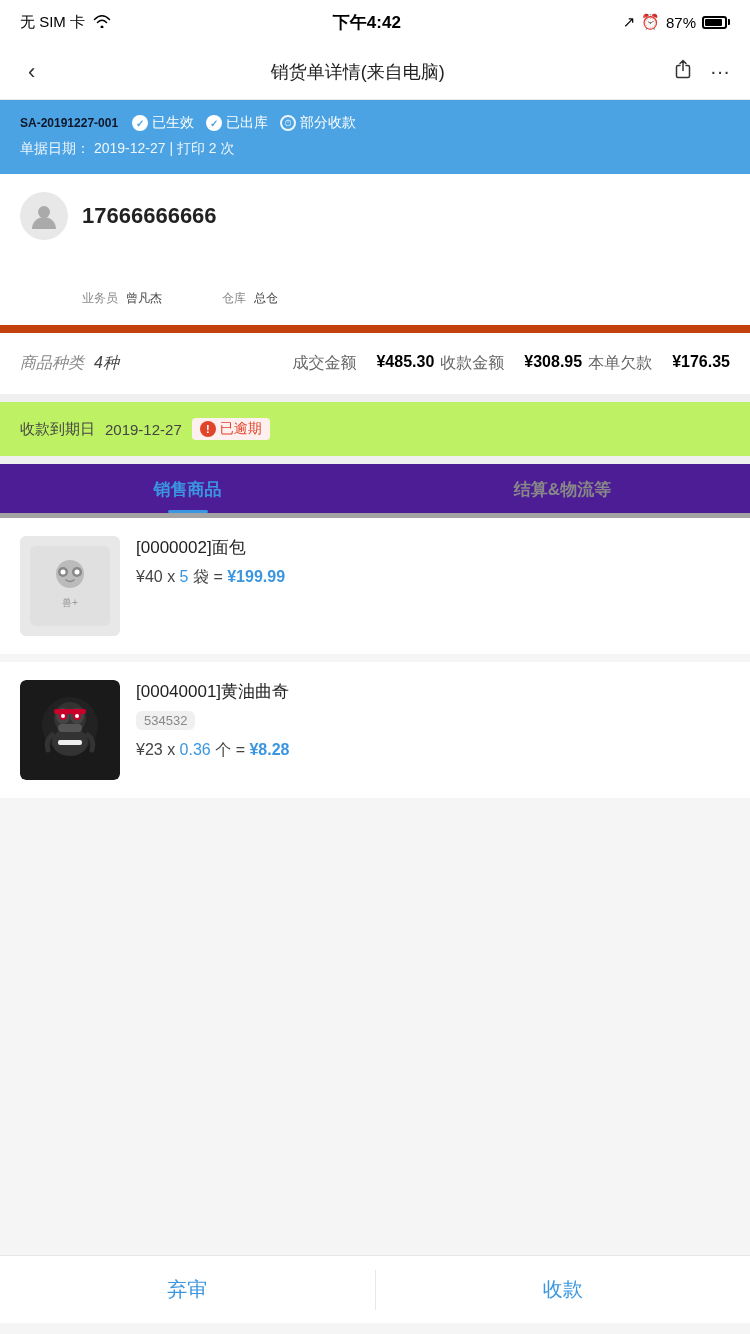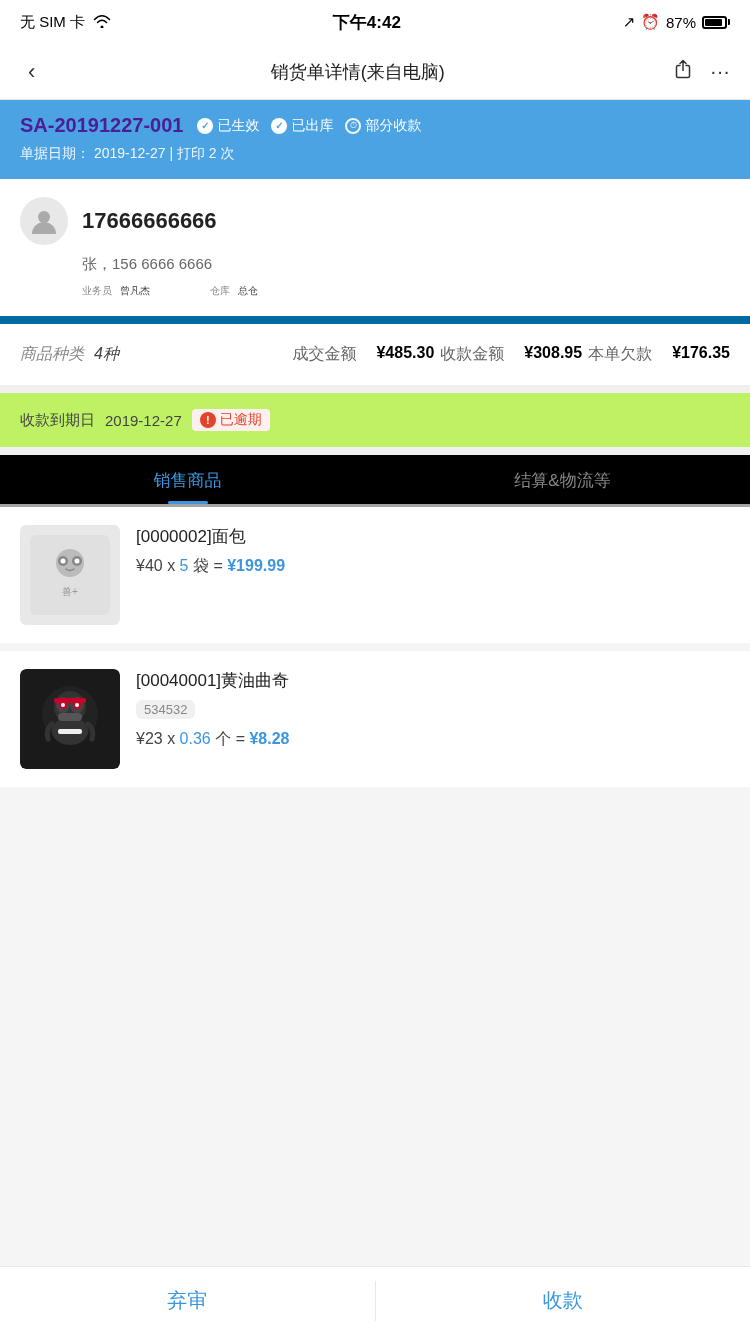--- a/index.html
+++ b/index.html
@@ -79,23 +79,23 @@
       padding: 14px 20px 16px;
       color: #fff;
     }
     .order-header-top {
       display: flex;
       align-items: center;
       gap: 14px;
       margin-bottom: 8px;
     }
     .order-id {
-      font-size: 20px;
+      font-size: 12px;
       font-weight: 700;
-      color: #4c1d95;
+      color: #0f172a;
     }
     .order-badges {
       display: flex;
       gap: 12px;
       align-items: center;
     }
     .badge {
       display: flex;
       align-items: center;
       gap: 4px;
@@ -120,21 +120,21 @@
     }
     .order-meta {
       font-size: 14px;
       color: rgba(255,255,255,0.9);
     }
 
     
     .customer-card {
       background: #fff;
       padding: 18px 20px;
-      border-bottom: 8px solid #0369a1;
+      border-bottom: 8px solid #c2410c;
     }
     .customer-top {
       display: flex;
       align-items: center;
       gap: 14px;
       margin-bottom: 10px;
     }
     .avatar {
       width: 48px; height: 48px;
       border-radius: 50%;
@@ -157,22 +157,23 @@
     }
     .customer-details {
       display: flex;
       gap: 60px;
       padding-left: 62px;
     }
     .customer-detail-item {
       display: flex;
       align-items: center;
       gap: 8px;
-      font-size: 10px;
+      font-size: 12px;
       color: #444;
+      margin-top: 40px;
     }
     .detail-label { color: #888; }
 
     
     .summary-card {
       background: #fff;
       padding: 20px;
       border-bottom: 8px solid #f0f0f0;
     }
     .summary-row {
@@ -230,23 +231,24 @@
       background: #e0442a;
       border-radius: 50%;
       color: #fff;
       font-size: 11px;
       font-weight: 700;
       display: flex; align-items: center; justify-content: center;
     }
 
     
     .tabs-bar {
-      background: #000000;
-      display: flex;
-      border-bottom: 3px solid #a3a3a3;
+      background: #4c1d95;
+      display: flex;
+      border-bottom: 5px solid #a3a3a3;
+      font-weight: bold;
     }
     .tab-item {
       flex: 1;
       text-align: center;
       padding: 14px 0 12px;
       font-size: 17px;
       color: #888;
       position: relative;
       cursor: pointer;
     }
@@ -309,21 +311,21 @@
     .product-price-row {
       font-size: 16px;
       color: #444;
     }
     .price-qty { color: #3a96e0; }
     .price-total { color: #3a96e0; font-weight: 600; }
 
     
     .bottom-bar {
       position: fixed;
-      bottom: 0;
+      bottom: 11px;
       left: 0;
       width: 750px;
       height: 68px;
       background: #fff;
       border-top: 1px solid #e8e8e8;
       display: flex;
       align-items: center;
     }
     .bottom-btn {
       flex: 1;
@@ -415,21 +417,20 @@
 <div class="customer-card">
   <div class="customer-top">
     <div class="avatar">
       <svg width="30" height="30" viewBox="0 0 30 30" fill="none">
         <circle cx="15" cy="11" r="6" fill="#aaa"></circle>
         <path d="M3 28c0-6.627 5.373-12 12-12s12 5.373 12 12" fill="#aaa"></path>
       </svg>
     </div>
     <span class="customer-name">17666666666</span>
   </div>
-  <div class="customer-sub">张，156 6666 6666</div>
   <div class="customer-details">
     <div class="customer-detail-item">
       <span class="detail-label">业务员</span>
       <span>曾凡杰</span>
     </div>
     <div class="customer-detail-item">
       <span class="detail-label">仓库</span>
       <span>总仓</span>
     </div>
   </div>

